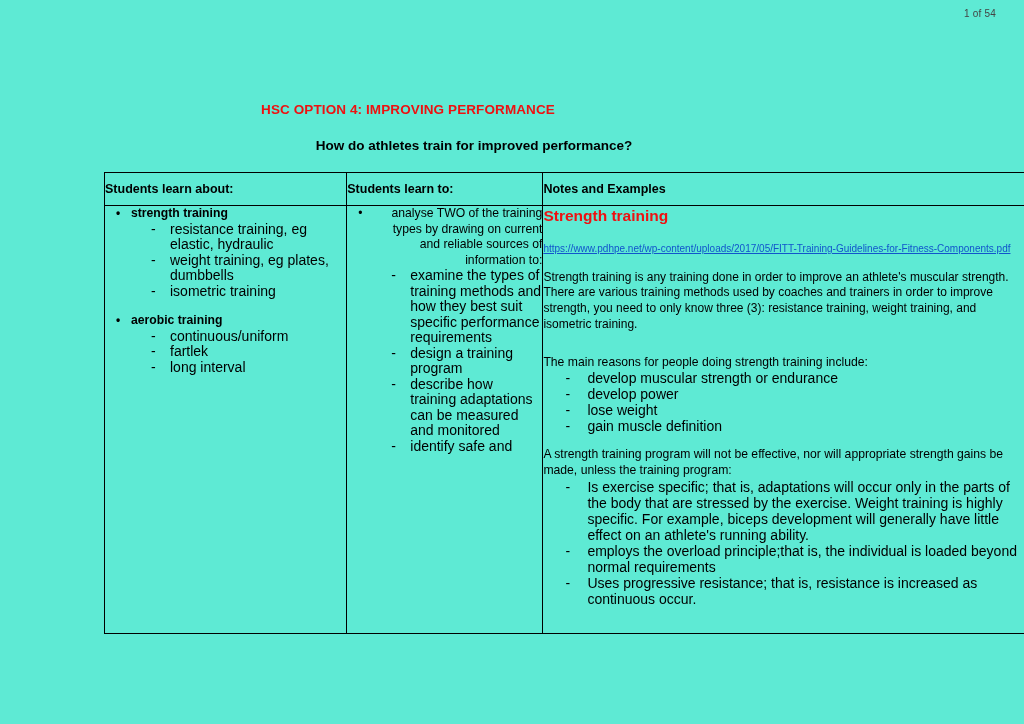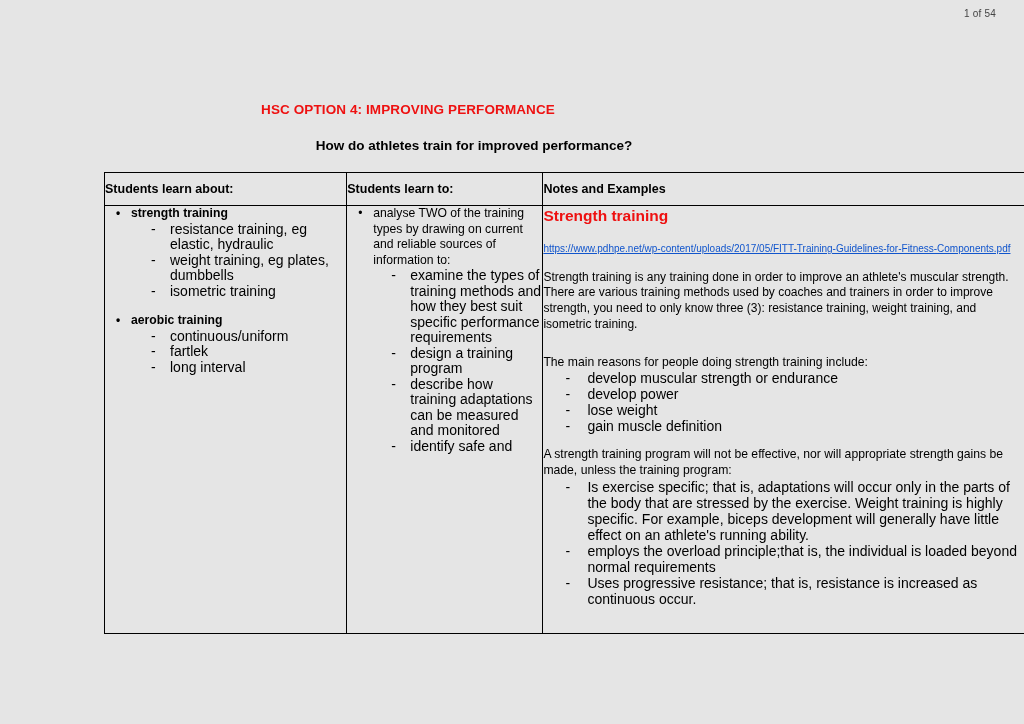--- a/index.html
+++ b/index.html
@@ -12,21 +12,21 @@
     height: 724px;
     font-family: "Liberation Sans", sans-serif;
     color: #000000;
     position: relative;
     overflow: hidden;
   }
 
   .page {
     position: absolute;
     inset: 0;
-    background: #e5e5e5;
+    background: #5eead4;
   }
 
   
   .page-number {
     position: absolute;
     top: 8px;
     right: 28px;
     font-size: 10px;
     color: #444444;
     letter-spacing: 0.2px;
@@ -112,21 +112,21 @@
     font-weight: bold;
     line-height: 15.5px;
   }
   .b-line::before {
     content: "\2022";
     position: absolute;
     left: 11px;
     top: 0;
     font-size: 12px;
   }
-  .b-line.regular { font-weight: normal; }
+  .b-line.regular { font-weight: normal; text-align: right; }
 
   ul.dashes {
     list-style: none;
     margin: 0;
     padding: 0;
   }
   ul.dashes > li {
     position: relative;
     font-size: 14px;
     line-height: 15.5px;

